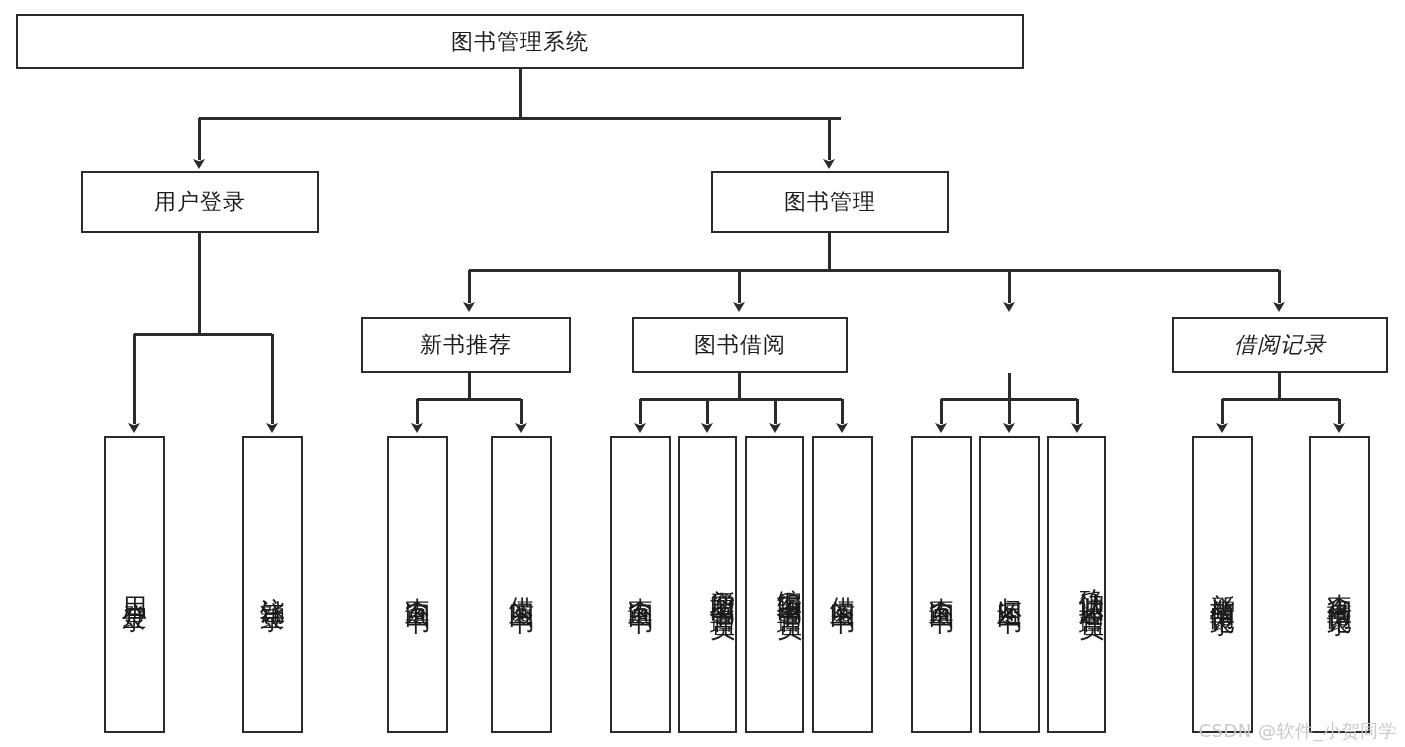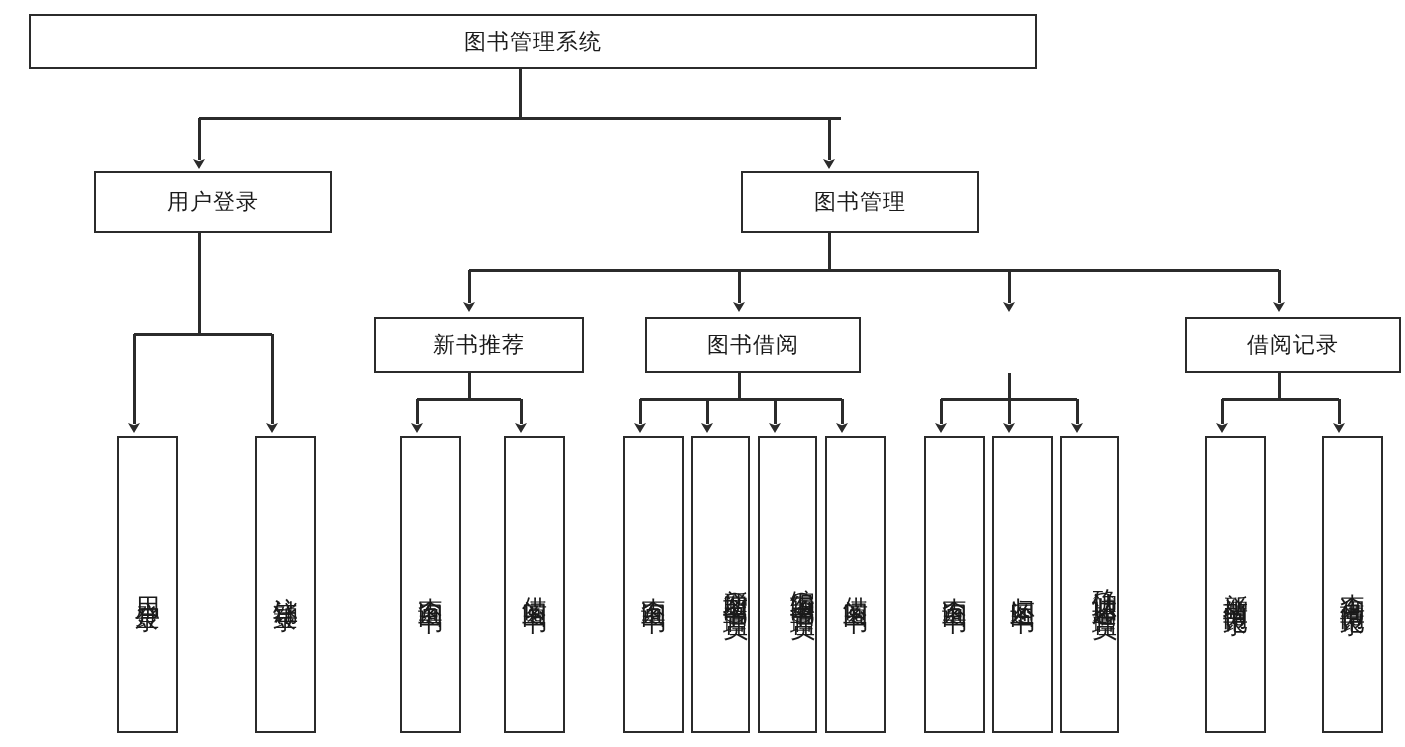--- a/index.html
+++ b/index.html
@@ -25,21 +25,20 @@
   }
   .node {
     position: absolute;
     box-sizing: border-box;
     border: 2.5px solid #2b2b2b;
     background: #ffffff;
     display: flex;
     align-items: center;
     justify-content: center;
     color: #1a1a1a;
-    margin-left: 13px;
   }
   .node.h {
     font-size: 22px;
     letter-spacing: 1px;
   }
   .node.v {
     writing-mode: vertical-rl;
     text-orientation: upright;
     align-items: flex-start;
     justify-content: center;
@@ -124,31 +123,31 @@
     </g>
   </svg>
 
   <div class="node h" style="left:16px; top:14px; width:1008px; height:55px;">
     <span>图书管理系统</span>
   </div>
 
   <div class="node h" style="left:81px; top:171px; width:238px; height:62px;">
     <span>用户登录</span>
   </div>
-  <div class="node h" style="left:728px; top:171px; width:238px; height:62px;">
+  <div class="node h" style="left:711px; top:171px; width:238px; height:62px;">
     <span>图书管理</span>
   </div>
 
   <div class="node h" style="left:361px; top:317px; width:210px; height:56px;">
     <span>新书推荐</span>
   </div>
   <div class="node h" style="left:632px; top:317px; width:216px; height:56px;text-align:center;">
     <span>图书借阅</span>
   </div>
-  <div class="node h" style="left:1172px; top:317px; width:216px; height:56px;">
+  <div class="node h" style="left:1172px; top:317px; width:216px; height:56px;font-style:italic;">
     <span>借阅记录</span>
   </div>
 
   <div class="node v centered" style="left:104px; top:436px; width:61px; height:297px;">
     <span class="vtext">用户登录</span>
   </div>
   <div class="node v centered" style="left:242px; top:436px; width:61px; height:297px;">
     <span class="vtext">注销登录</span>
   </div>
 
@@ -182,14 +181,15 @@
     <span class="vtext">确认归还（管理员）</span>
   </div>
 
   <div class="node v centered" style="left:1192px; top:436px; width:61px; height:297px;">
     <span class="vtext">新增借阅记录</span>
   </div>
   <div class="node v centered" style="left:1309px; top:436px; width:61px; height:297px;">
     <span class="vtext">查询借阅记录</span>
   </div>
 
+  <div class="watermark">CSDN @软件_小贺同学</div>
 
 </div>
 
 </body></html>

